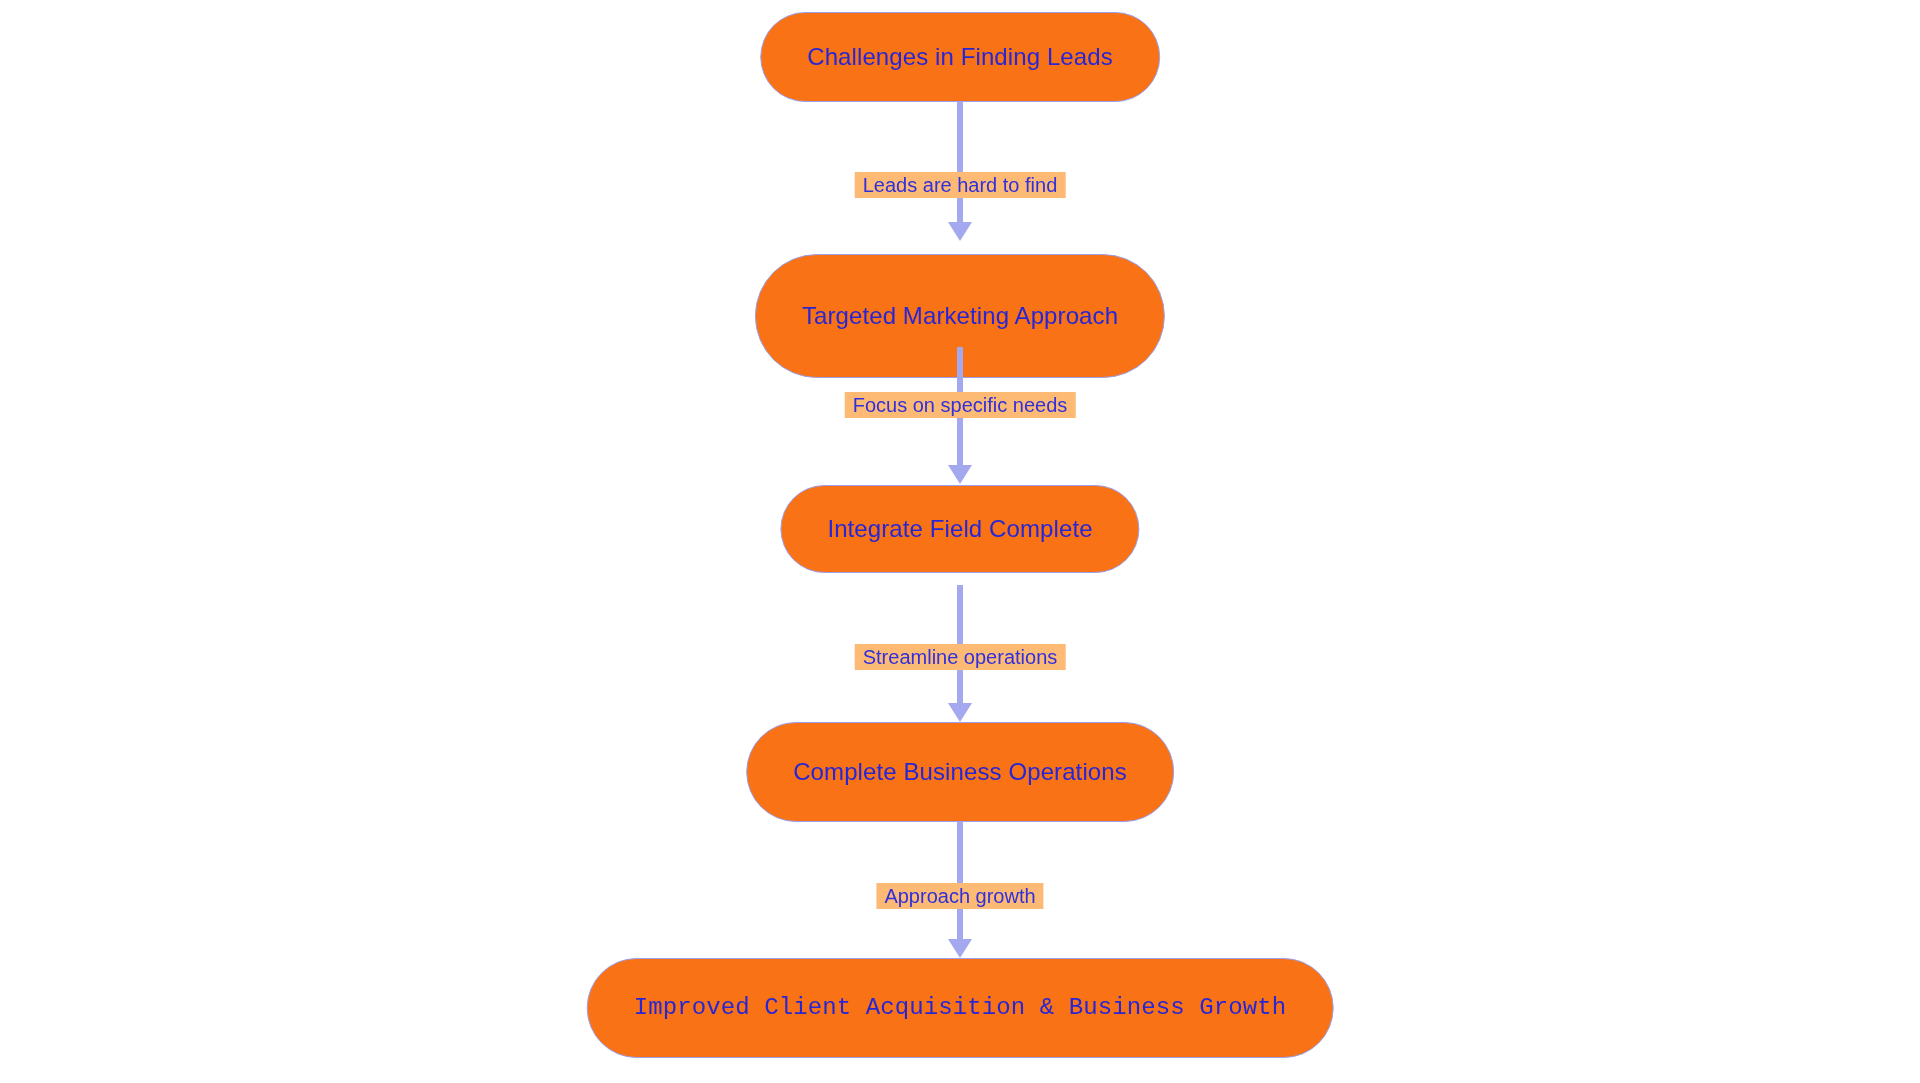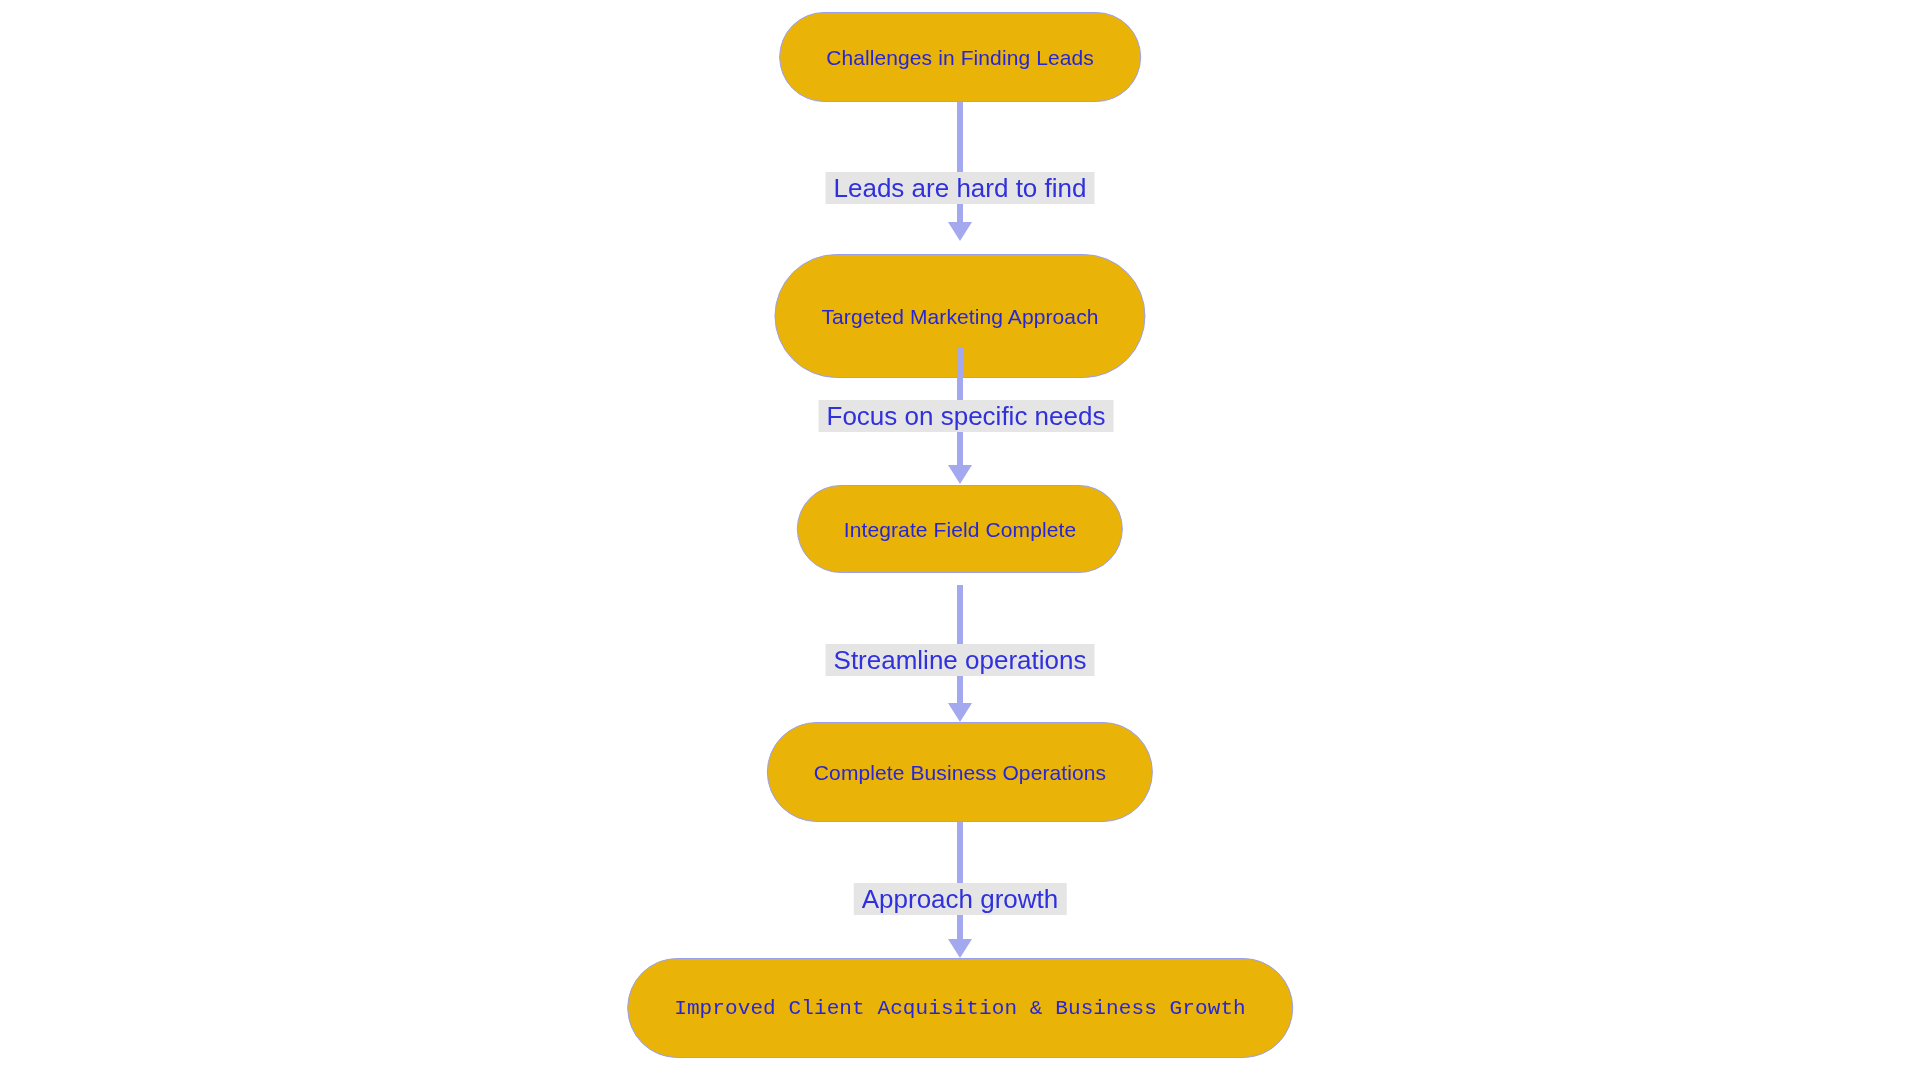--- a/index.html
+++ b/index.html
@@ -24,25 +24,25 @@
 
   
   .node {
     position: absolute;
     left: 50%;
     transform: translateX(-50%);
     box-sizing: border-box;
     display: flex;
     align-items: center;
     justify-content: center;
-    background: #eab308;
+    background: #f97316;
     border: 1.6px solid #9aa0ef;
     border-radius: 999px;
     color: #2626d6;
-    font-size: 21px;
+    font-size: 24px;
     font-weight: 400;
     letter-spacing: 0.1px;
     white-space: nowrap;
     padding: 0 46px;
   }
 
   .node-label {
     display: block;
     line-height: 1;
   }
@@ -65,24 +65,24 @@
     border-left: 12px solid transparent;
     border-right: 12px solid transparent;
     border-top: 19px solid #a3a8ef;
   }
 
   .edge-label {
     position: absolute;
     left: 50%;
     transform: translateX(-50%);
     color: #3030dd;
-    font-size: 26px;
+    font-size: 20px;
     line-height: 1;
     white-space: nowrap;
-    background: #e5e5e5;
+    background: #fdba74;
     padding: 3px 8px;
   }
 </style>
 </head>
 <body>
 
 <div id="flow-canvas">
 
   <div class="node" style="top:12px; height:90px;">
     <span class="node-label">Challenges in Finding Leads</span>
@@ -91,21 +91,21 @@
   <div class="edge" style="top:102px; height:122px;"></div>
   <div class="arrow-head" style="top:222px;"></div>
   <div class="edge-label" style="top:172px;">Leads are hard to find</div>
 
   <div class="node" style="top:254px; height:124px;">
     <span class="node-label">Targeted Marketing Approach</span>
   </div>
 
   <div class="edge" style="top:347px; height:120px;"></div>
   <div class="arrow-head" style="top:465px;"></div>
-  <div class="edge-label" style="top:400px;margin-left:6px;">Focus on specific needs</div>
+  <div class="edge-label" style="top:392px;">Focus on specific needs</div>
 
   <div class="node" style="top:485px; height:88px;">
     <span class="node-label">Integrate Field Complete</span>
   </div>
 
   <div class="edge" style="top:585px; height:120px;"></div>
   <div class="arrow-head" style="top:703px;"></div>
   <div class="edge-label" style="top:644px;">Streamline operations</div>
 
   <div class="node" style="top:722px; height:100px;">

